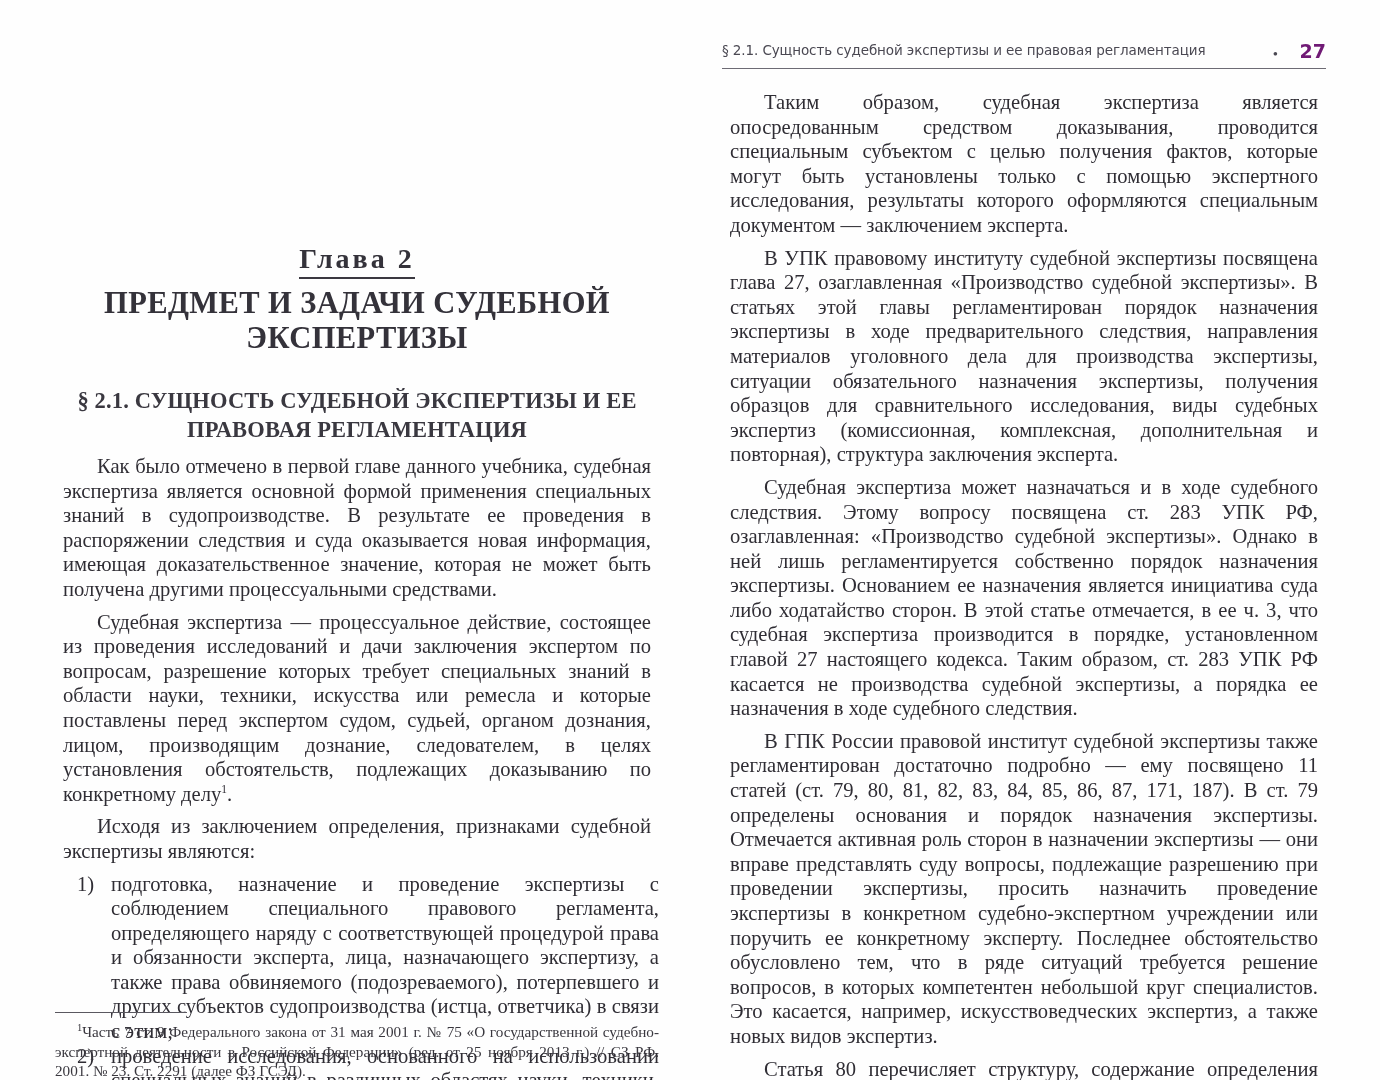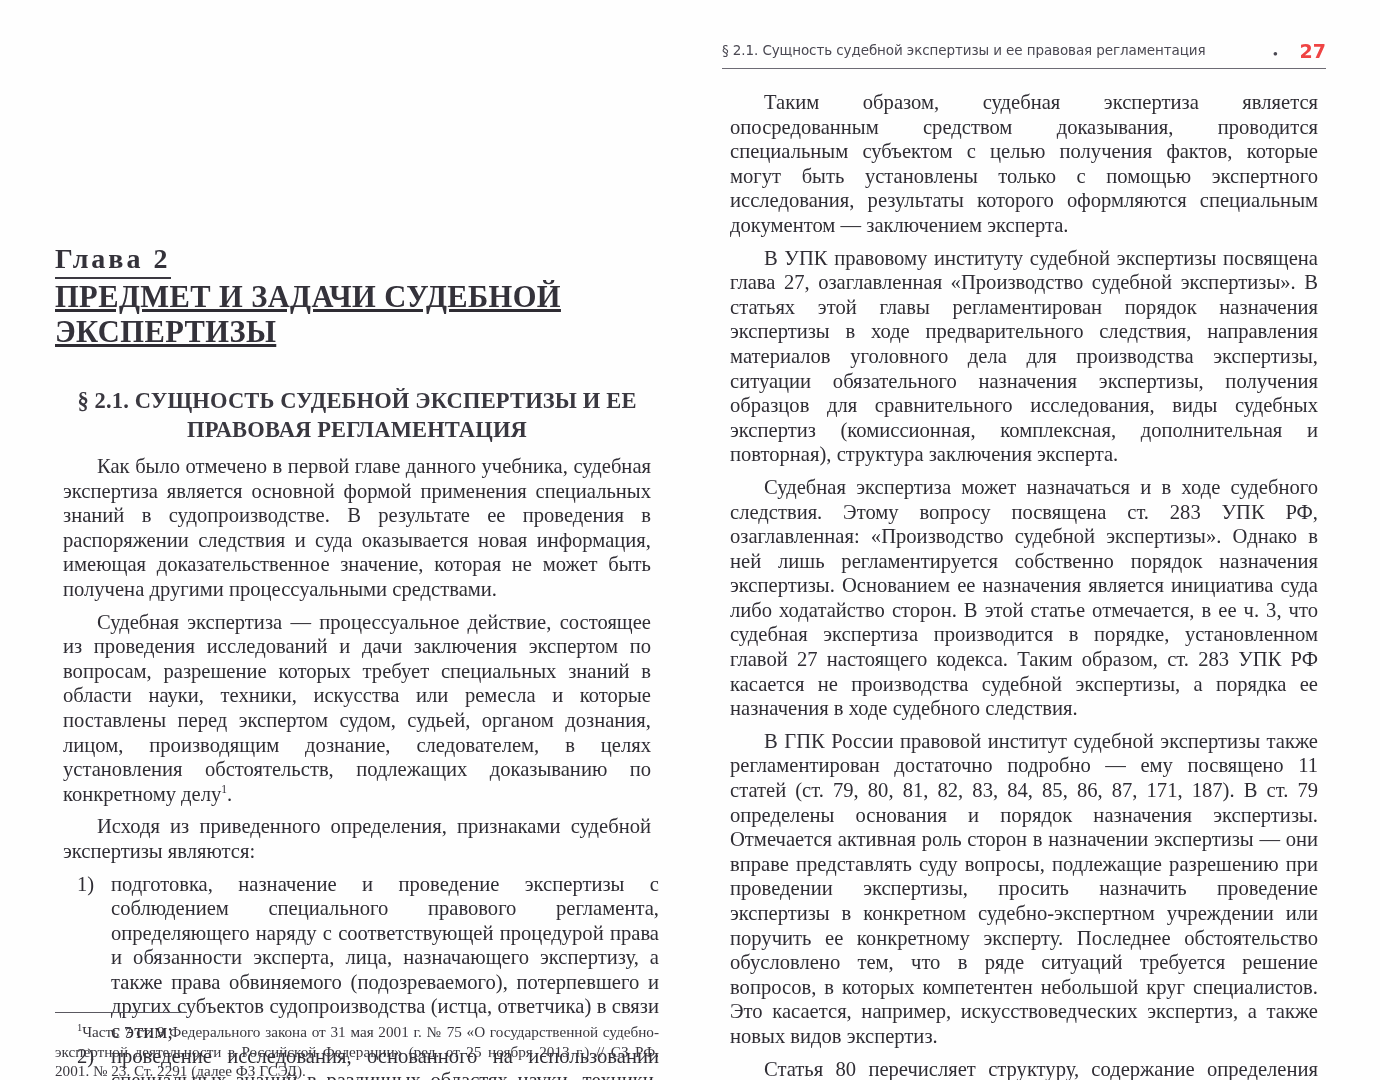--- a/index.html
+++ b/index.html
@@ -44,21 +44,21 @@
     color: #4a4852;
     line-height: 1;
   }
   .running-head .rh-folio {
     position: absolute;
     right: 0;
     top: -2px;
     font-family: "DejaVu Sans", "Liberation Sans", sans-serif;
     font-size: 19px;
     font-weight: bold;
-    color: #ef4444;
+    color: #701a75;
   }
   .running-head .rh-rule {
     position: absolute;
     left: 0;
     top: 26px;
     width: 604px;
     height: 1px;
     background: #6d6b74;
   }
 
@@ -70,34 +70,34 @@
   }
   .col-left  { left: 55px; }
   .col-right { left: 722px; }
 
   
   .chapter-block {
     position: absolute;
     left: 55px;
     top: 243px;
     width: 604px;
-    text-decoration: underline;
+    text-align: center;
   }
   .chapter-label {
     font-size: 28px;
     font-weight: bold;
     letter-spacing: 3px;
     display: inline-block;
     border-bottom: 2px solid #3a3840;
     padding-bottom: 2px;
     line-height: 1.15;
     color: #34323a;
   }
   .chapter-title {
-    margin-top: 1px;
+    margin-top: 7px;
     font-size: 30.5px;
     font-weight: bold;
     line-height: 1.14;
     letter-spacing: 0.4px;
     color: #34323a;
   }
 
   
   .section-heading {
     position: absolute;
@@ -210,21 +210,21 @@
   </div>
 
   <div class="section-heading">§ 2.1. СУЩНОСТЬ СУДЕБНОЙ ЭКСПЕРТИЗЫ И ЕЕ ПРАВОВАЯ РЕГЛАМЕНТАЦИЯ</div>
 
   <div class="left-flow col col-left">
     <div class="body">
       <p>Как было отмечено в первой главе данного учебника, судебная экспертиза является основной формой применения специальных знаний в судопроизводстве. В результате ее проведения в распоряжении следствия и суда оказывается новая информация, имеющая доказательственное значение, которая не может быть получена другими процессуальными средствами.</p>
       <p>
         <span>Судебная экспертиза — процессуальное действие, состоящее из проведения исследований и дачи заключения экспертом по вопросам, разрешение которых требует специальных знаний в области науки, техники, искусства или ремесла и которые поставлены перед экспертом судом, судьей, органом дознания, лицом, производящим дознание, следователем, в целях установления обстоятельств, подлежащих доказыванию по конкретному делу</span><sup>1</sup><span>.</span>
       </p>
-      <p>Исходя из приведенного определения, признаками судебной экспертизы являются:</p>
+      <p>Исходя из заключением определения, признаками судебной экспертизы являются:</p>
 
       <ol class="numlist">
         <li>
           <span class="marker">1)</span>
           <span>подготовка, назначение и проведение экспертизы с соблюдением специального правового регламента, определяющего наряду с соответствующей процедурой права и обязанности эксперта, лица, назначающего экспертизу, а также права обвиняемого (подозреваемого), потерпевшего и других субъектов судопроизводства (истца, ответчика)  в связи с этим;</span>
         </li>
         <li>
           <span class="marker">2)</span>
           <span>проведение исследования, основанного на использовании специальных знаний в различных областях науки, техники, искусства или ремесла;</span>
         </li>

